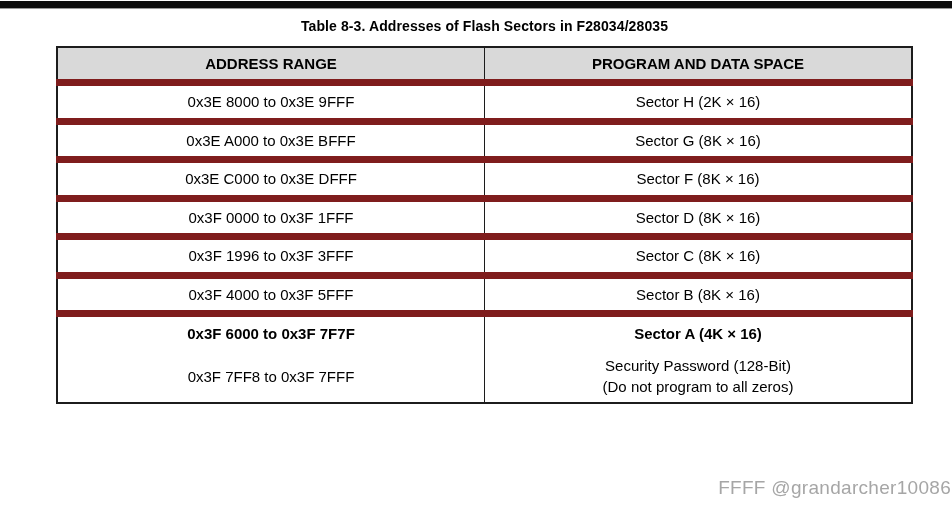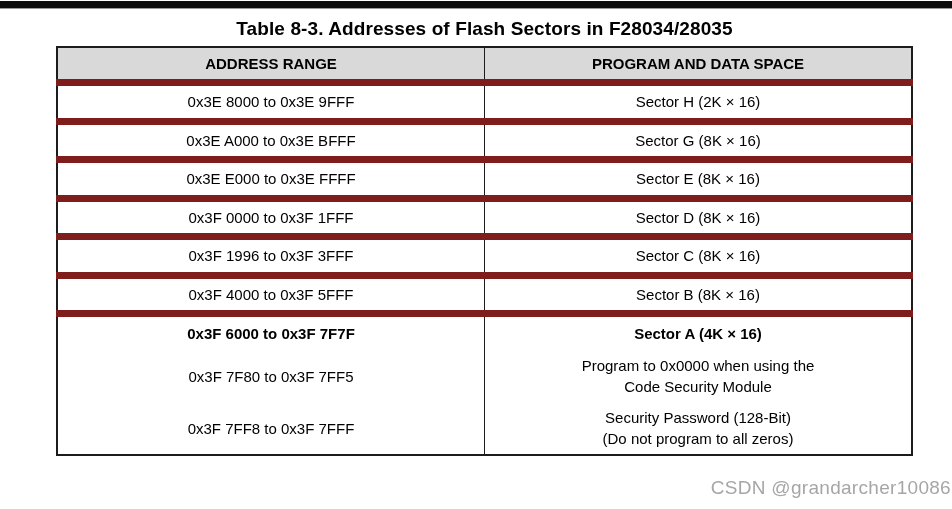--- a/index.html
+++ b/index.html
@@ -23,21 +23,21 @@
     height: 7px;
     background: #0d0d0d;
     border-bottom: 1px solid #9a9a9a;
   }
   .doc-title {
     position: absolute;
     top: 18px;
     left: 56px;
     width: 857px;
     text-align: center;
-    font-size: 19px;
+    font-size: 14px;
     font-weight: bold;
     letter-spacing: 0.1px;
     white-space: nowrap;
   }
   .flash-table {
     position: absolute;
     top: 46px;
     left: 56px;
     width: 857px;
     border-collapse: collapse;
@@ -102,45 +102,40 @@
   <tbody>
     <tr class="row-single sep">
       <td>0x3E 8000 to 0x3E 9FFF</td>
       <td class="space-cell">Sector H (2K × 16)</td>
     </tr>
     <tr class="row-single sep">
       <td>0x3E A000 to 0x3E BFFF</td>
       <td class="space-cell">Sector G (8K × 16)</td>
     </tr>
     <tr class="row-single sep">
-      <td>0x3E E000 to 0x3E FFFF</td>
-      <td class="space-cell">Sector E (8K × 16)</td>
+      <td>0x3E C000 to 0x3E DFFF</td>
+      <td class="space-cell">Sector F (8K × 16)</td>
     </tr>
     <tr class="row-single sep">
       <td>0x3F 0000 to 0x3F 1FFF</td>
       <td class="space-cell">Sector D (8K × 16)</td>
     </tr>
     <tr class="row-single sep">
       <td>0x3F 1996 to 0x3F 3FFF</td>
       <td class="space-cell">Sector C (8K × 16)</td>
     </tr>
     <tr class="row-single sep">
       <td>0x3F 4000 to 0x3F 5FFF</td>
       <td class="space-cell">Sector B (8K × 16)</td>
     </tr>
     <tr class="row-group-first sep">
       <td>0x3F 6000 to 0x3F 7F7F</td>
       <td class="space-cell">Sector A (4K × 16)</td>
     </tr>
     <tr class="row-group">
-      <td>0x3F 7F80 to 0x3F 7FF5</td>
-      <td class="space-cell">Program to 0x0000 when using the
-Code Security Module</td>
-    </tr>
-    <tr class="row-group">
       <td>0x3F 7FF8 to 0x3F 7FFF</td>
       <td class="space-cell">Security Password (128-Bit)
 (Do not program to all zeros)</td>
     </tr>
   </tbody>
 </table>
 
-<div class="watermark">CSDN @grandarcher10086</div>
+<div class="watermark">FFFF @grandarcher10086</div>
 
 </body></html>

